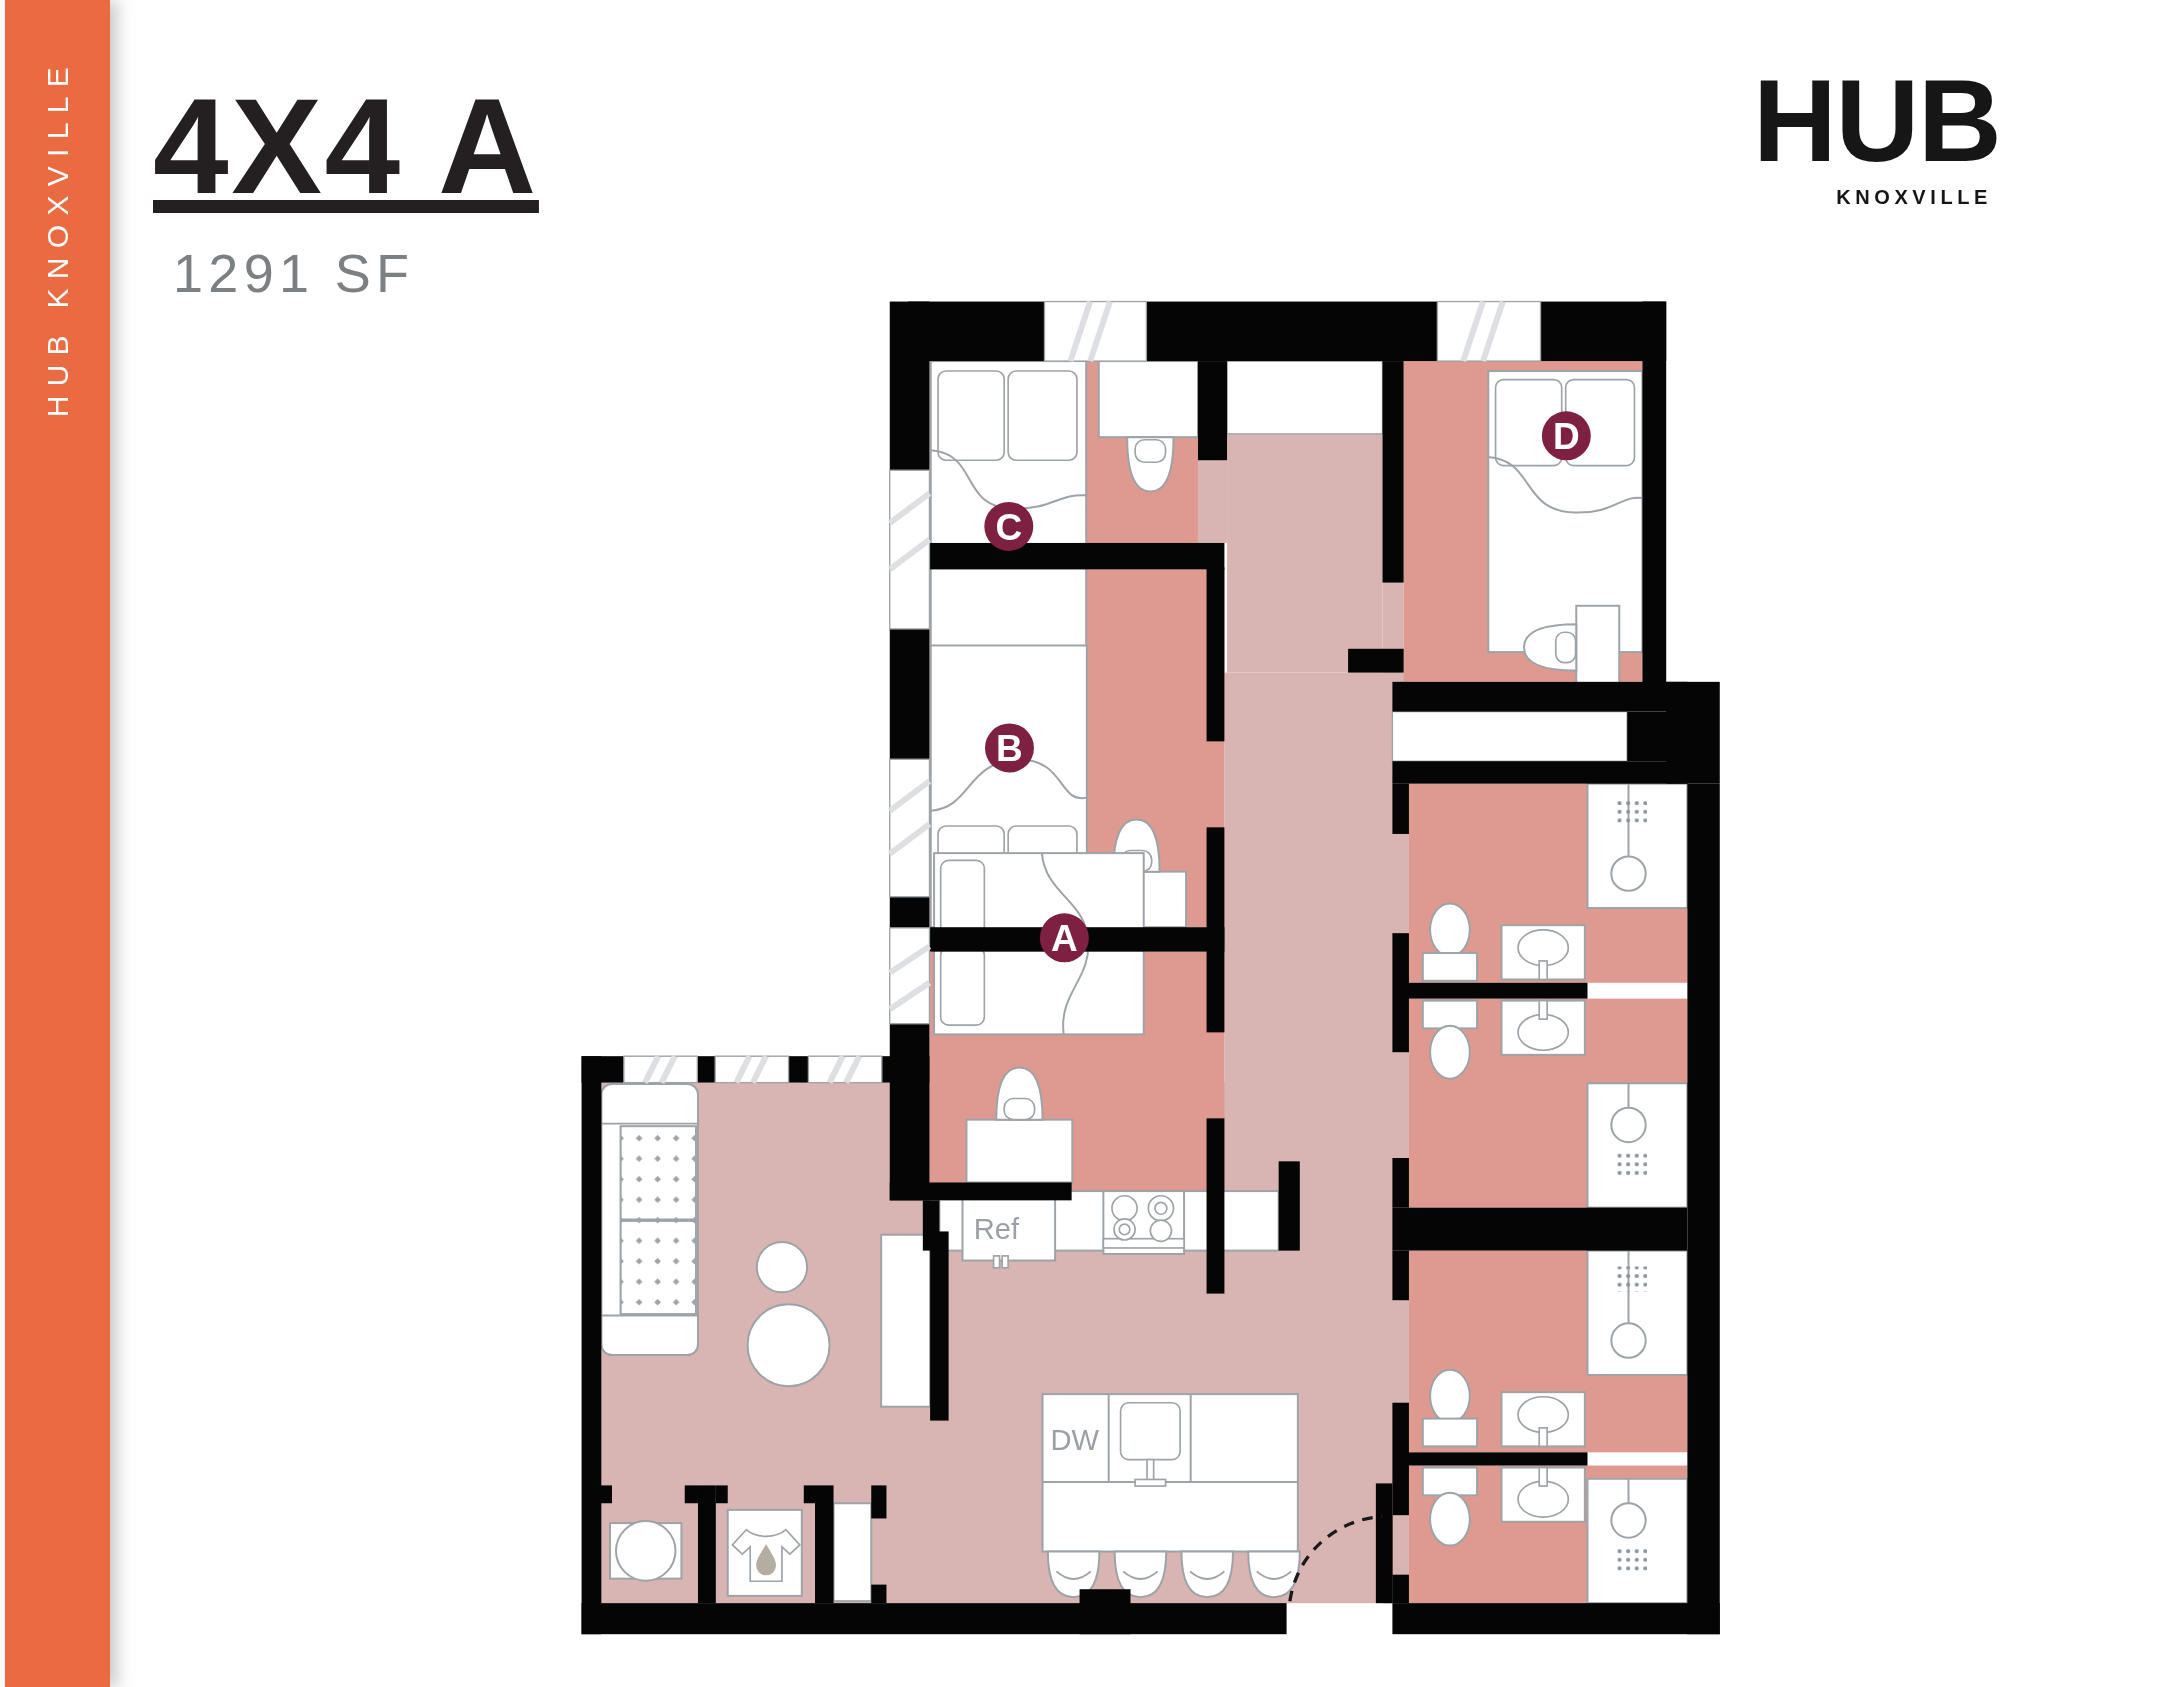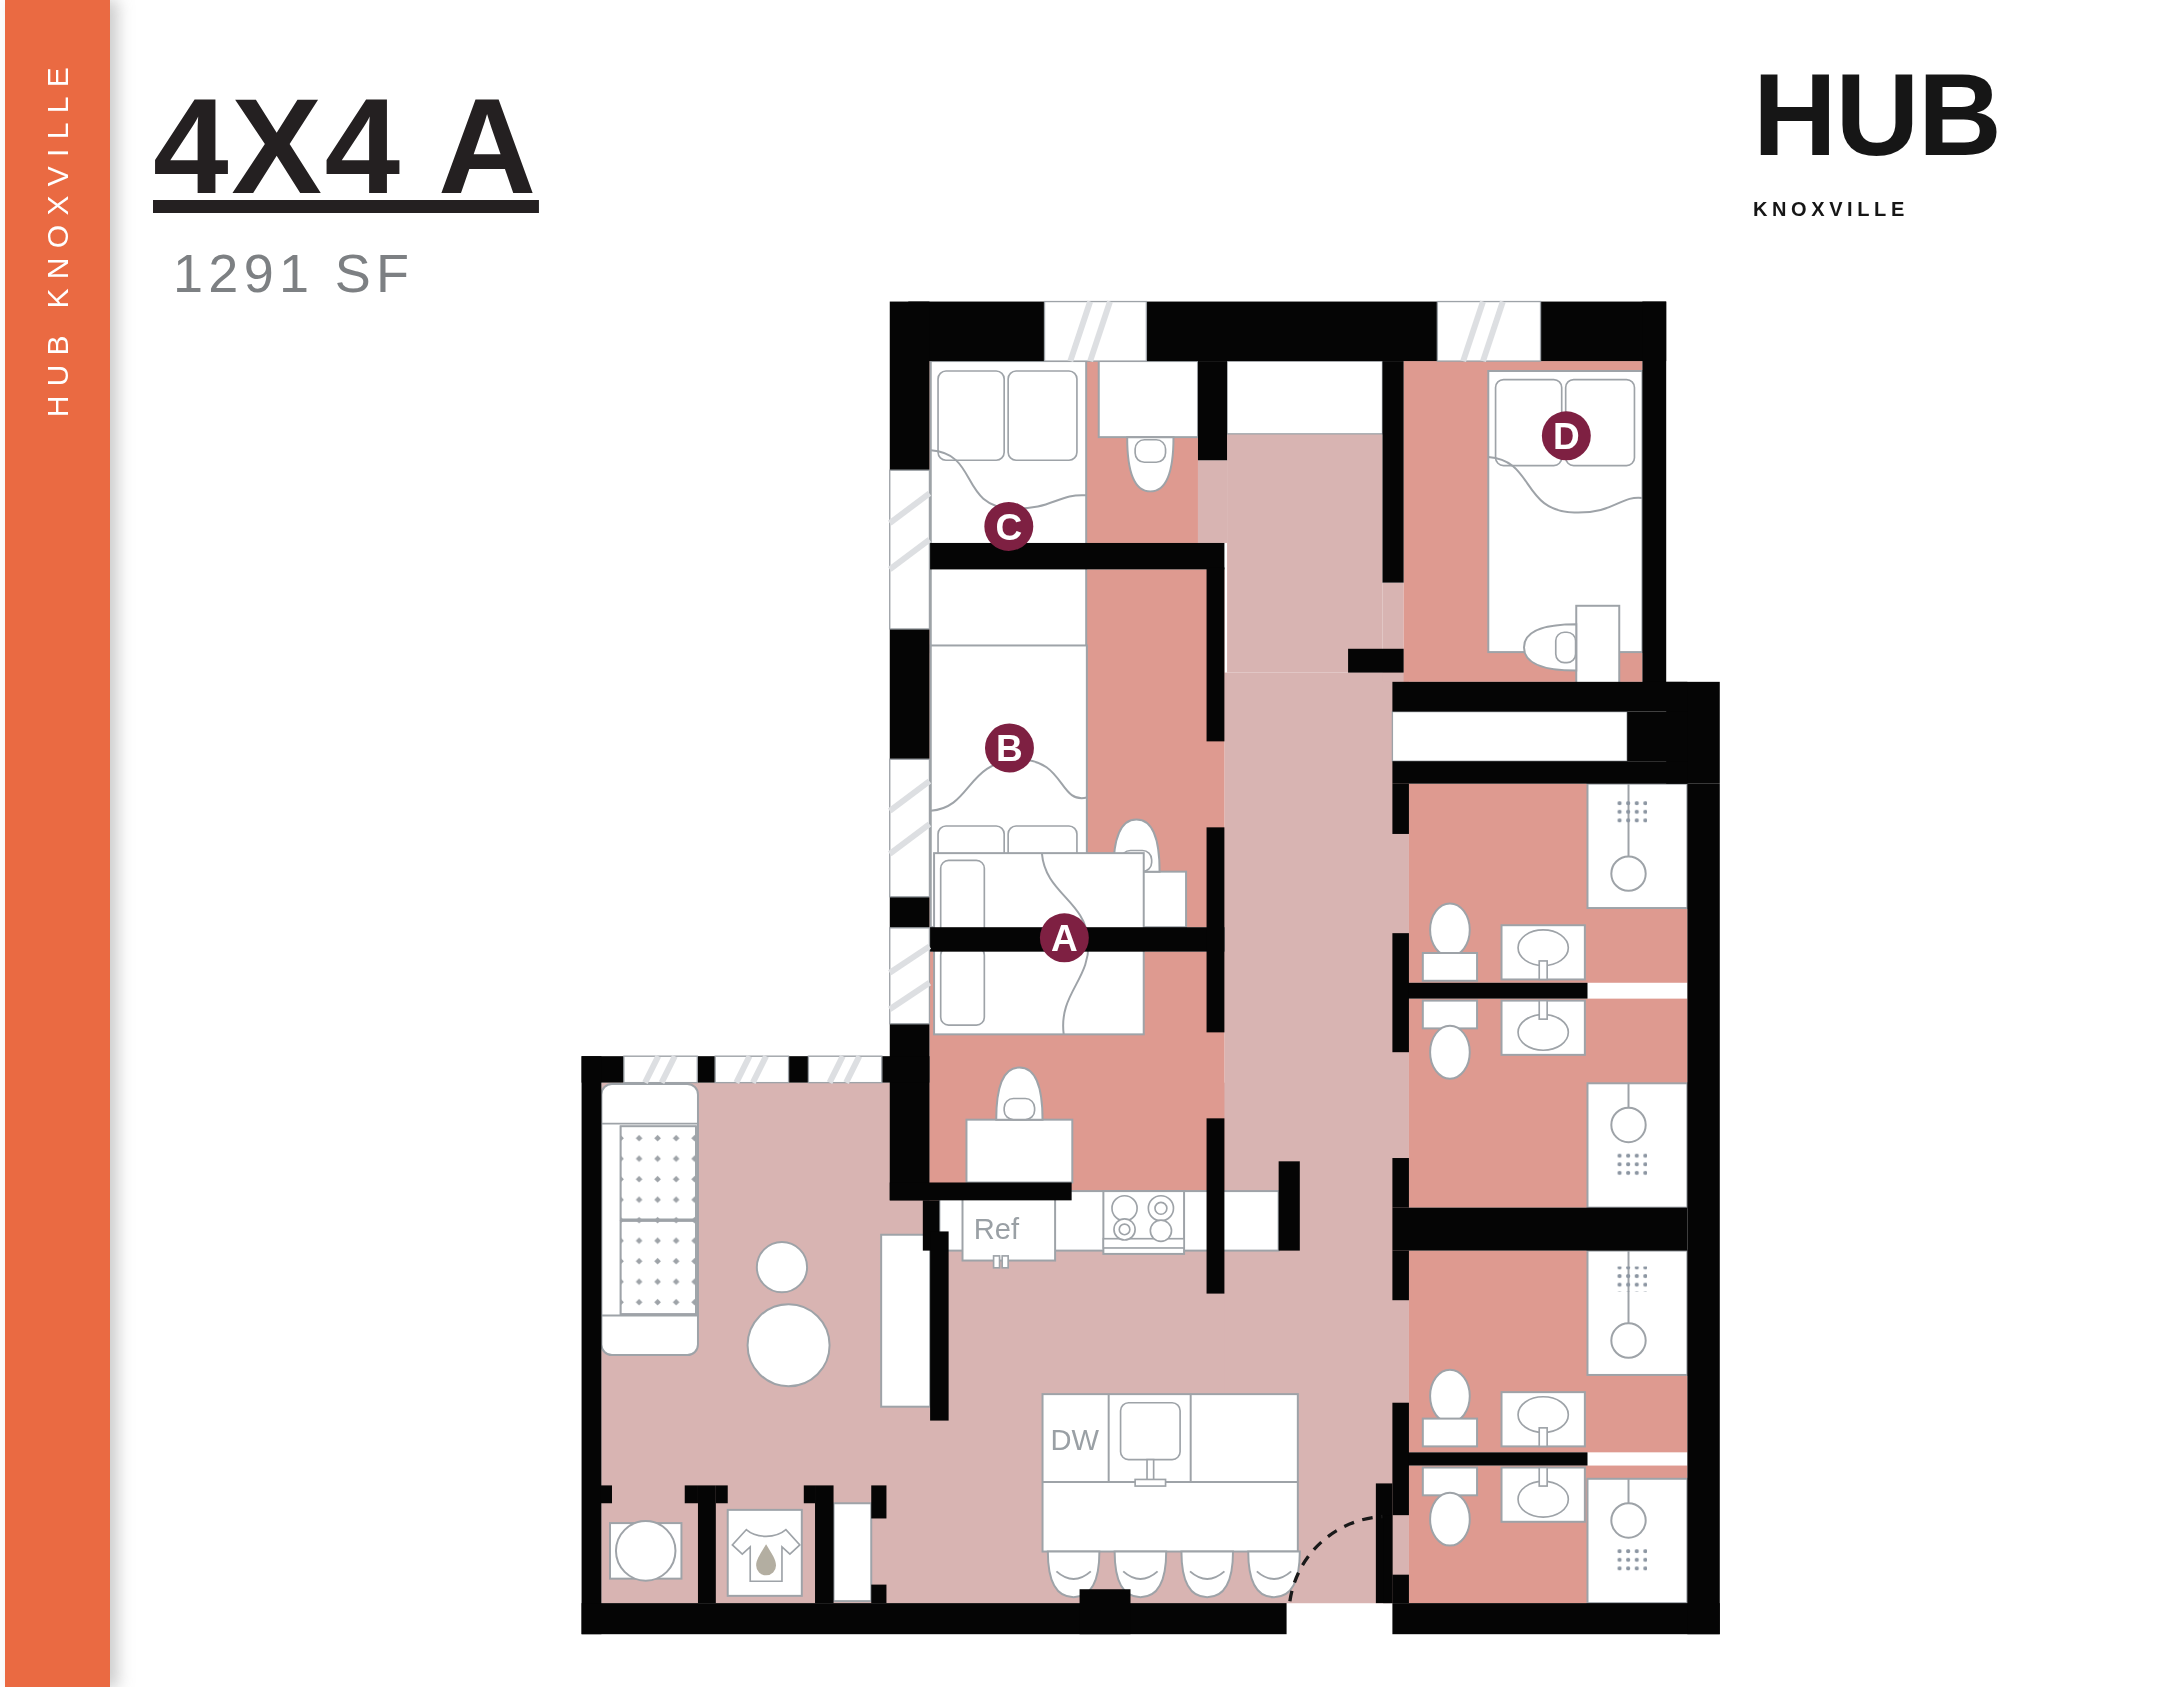--- a/index.html
+++ b/index.html
@@ -23,25 +23,25 @@
   
   .title{
     position:absolute;left:153px;top:78px;line-height:1;
     font-size:136px;font-weight:bold;letter-spacing:2.6px;color:#242021;text-decoration:underline;
   }
   .area{
     position:absolute;left:173px;top:246px;line-height:1;
     font-size:54px;letter-spacing:5.3px;color:#7D8083;font-weight:400;
   }
   
-  .logo{position:absolute;left:1753px;top:57px;width:239px;}
+  .logo{position:absolute;left:1753px;top:63px;width:239px;}
   .logo-row{display:flex;align-items:flex-start;}
   .logo-brand{font-size:116px;font-weight:bold;line-height:1;color:#161616;letter-spacing:-1.3px;}
   .logo-shield{margin-left:9.3px;margin-top:4px;}
-  .logo-city{width:100%;text-align:left;font-size:20px;font-weight:bold;letter-spacing:4.6px;color:#161616;margin-top:25px;}
+  .logo-city{width:100%;text-align:right;font-size:20px;font-weight:bold;letter-spacing:4.6px;color:#161616;margin-top:7px;}
   
   .plan-svg{position:absolute;left:569px;top:265px;}
   .wall{fill:#050505;}
   .floor-bed{fill:#DE9A90;}
   .floor-common{fill:#D8B4B2;}
   .furn{fill:#ffffff;stroke:#9EA3A8;stroke-width:3;}
   .furn-thin{fill:#ffffff;stroke:#9EA3A8;stroke-width:2.5;}
   .fline{fill:none;stroke:#9EA3A8;stroke-width:3;}
   .glass{stroke:#DDDFE2;stroke-width:9;fill:none;}
   .wframe{fill:#ffffff;stroke:#9EA3A8;stroke-width:2;}

